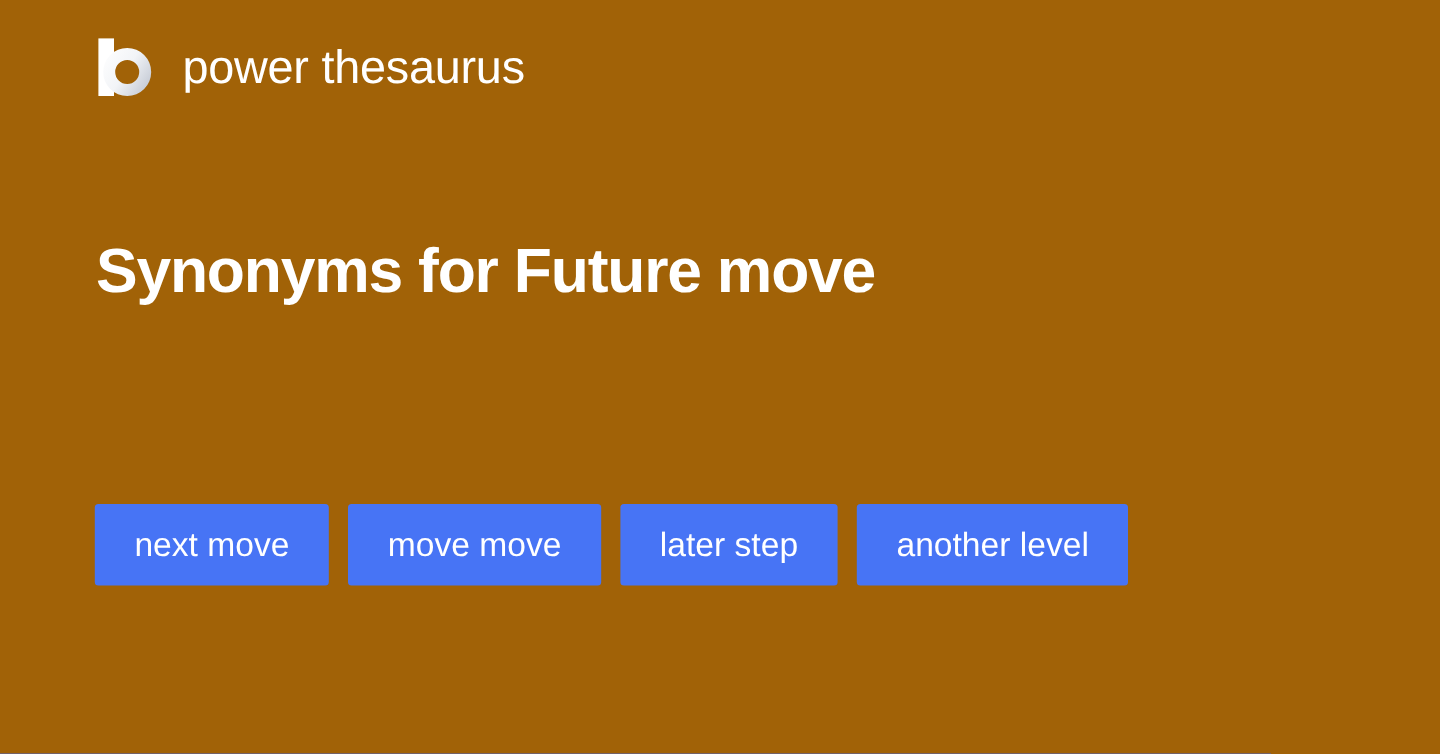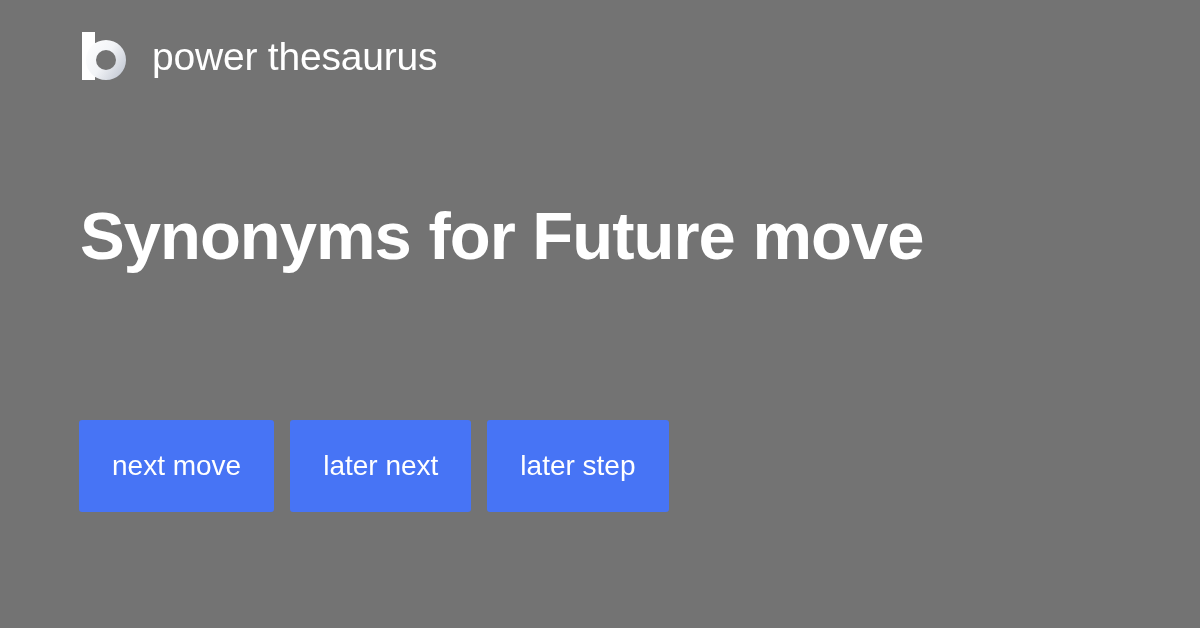--- a/index.html
+++ b/index.html
@@ -10,21 +10,21 @@
     width: 1200px;
     height: 628px;
     overflow: hidden;
     font-family: "Liberation Sans", sans-serif;
     background: #3366f5;
   }
   .page {
     position: relative;
     width: 1200px;
     height: 628px;
-    background: #737373;
+    background: #a16207;
     box-sizing: border-box;
   }
 
   
   .brand {
     position: absolute;
     left: 80px;
     top: 28px;
     display: flex;
     align-items: center;
@@ -47,39 +47,39 @@
     font-family: "Liberation Sans", sans-serif;
   }
 
   
   .headline {
     position: absolute;
     left: 80px;
     top: 134px;
     width: 1000px;
     color: #ffffff;
-    font-size: 67px;
+    font-size: 52px;
     font-weight: 700;
     line-height: 114px;
     letter-spacing: -1px;
     font-family: "Liberation Sans", sans-serif;
   }
 
   
   .tags {
     position: absolute;
     left: 79px;
     top: 420px;
     width: 1040px;
     display: flex;
     flex-wrap: wrap;
     gap: 16px;
   }
   .tag {
-    height: 92px;
+    height: 68px;
     box-sizing: border-box;
     display: flex;
     align-items: center;
     justify-content: center;
     padding: 0 33px;
     background: #4774f5;
     border-radius: 3px;
     color: #ffffff;
     font-size: 28px;
     font-weight: 400;
@@ -110,17 +110,18 @@
                  M26 20 A10 10 0 1 0 26 40 A10 10 0 1 0 26 20 Z" fill="url(#bowlGrad)" fill-rule="evenodd"></path>
       </svg>
     </span>
     <span class="brand-name">power thesaurus</span>
   </div>
 
   <h1 class="headline">Synonyms for Future move</h1>
 
   <div class="tags">
     <span class="tag">next move</span>
-    <span class="tag">later next</span>
+    <span class="tag">move move</span>
     <span class="tag">later step</span>
+    <span class="tag">another level</span>
   </div>
 
 </div>
 
 </body></html>

